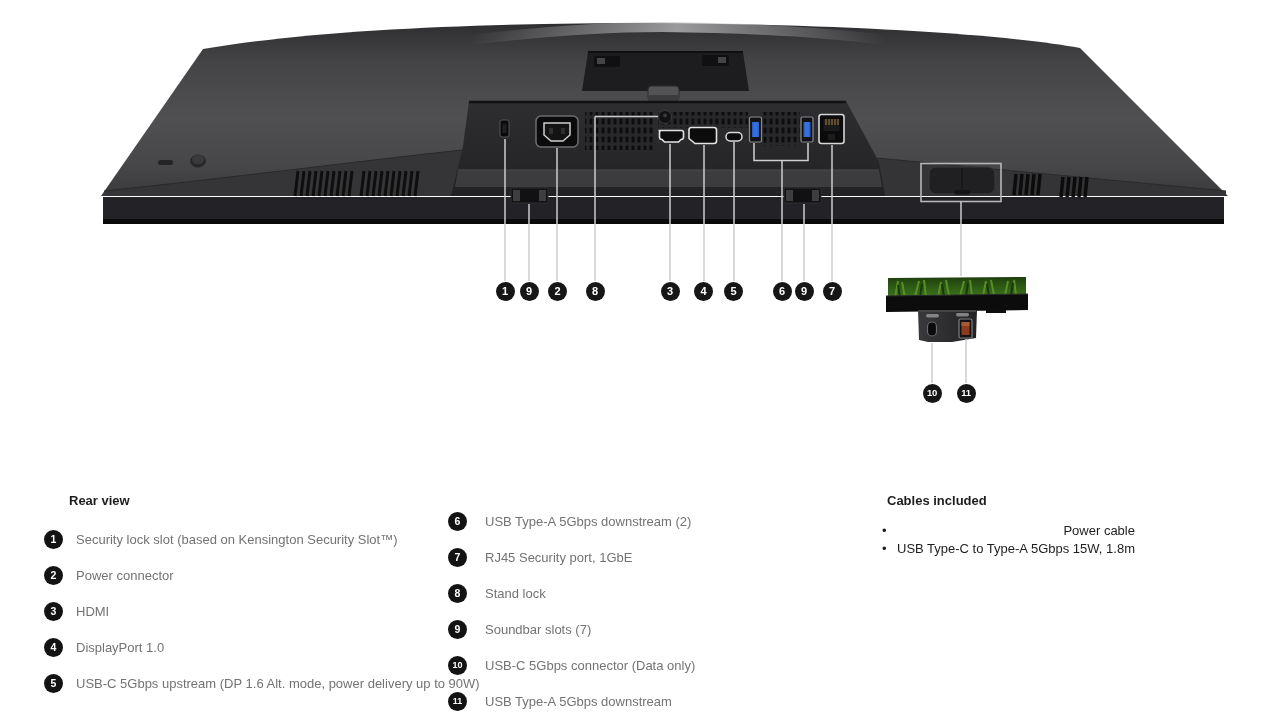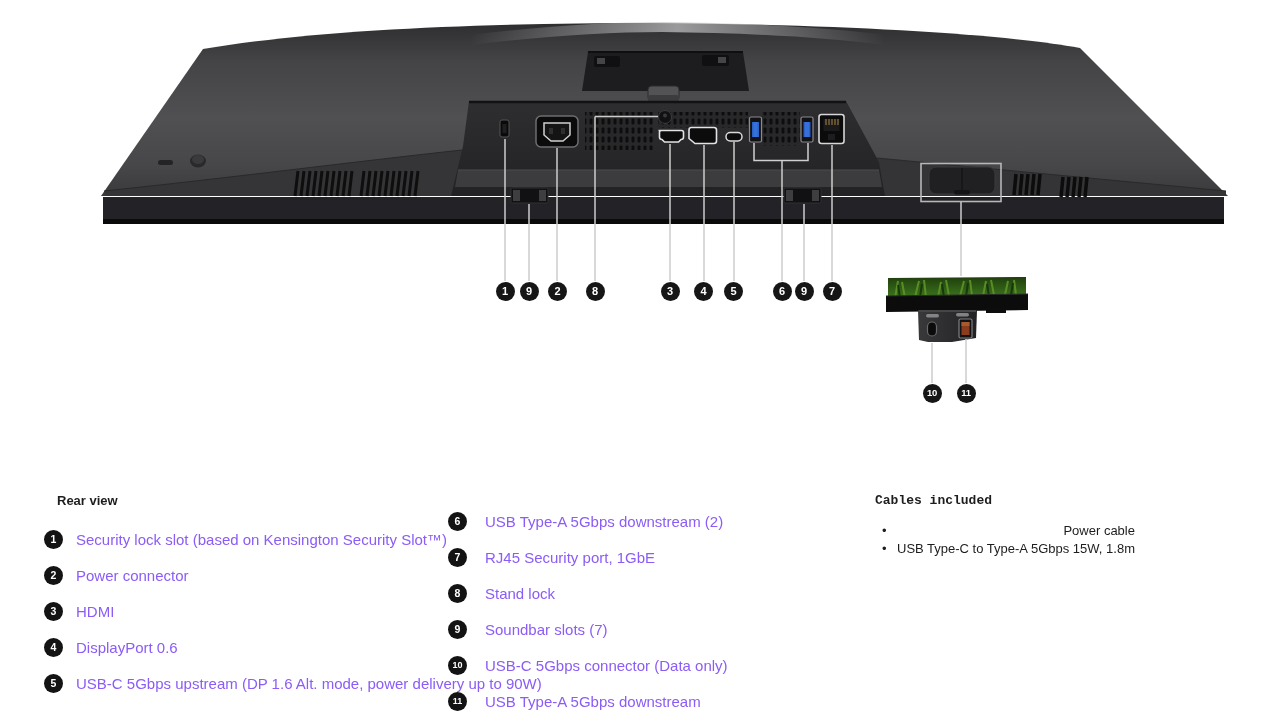--- a/index.html
+++ b/index.html
@@ -10,30 +10,30 @@
   .diagram-svg{position:absolute;left:0;top:0;}
   
   .callout{
     position:absolute;width:19px;height:19px;border-radius:50%;
     background:#161617;color:#ffffff;font-size:11px;font-weight:700;
     display:flex;align-items:center;justify-content:center;line-height:1;
     letter-spacing:-.2px;
   }
   .callout.two{font-size:9.5px;}
   
-  .legend-title{position:absolute;font-size:13px;font-weight:700;color:#1d1d1f;}
+  .legend-title{position:absolute;font-size:13px;font-weight:700;color:#1d1d1f;margin-left:12px;}
   .legend-row{position:absolute;display:flex;align-items:center;height:20px;}
   .legend-row .badge{
     flex:0 0 19px;width:19px;height:19px;border-radius:50%;background:#131314;color:#fff;
     font-size:10.5px;font-weight:700;display:flex;align-items:center;justify-content:center;line-height:1;
   }
   .legend-row .badge.two{font-size:9px;}
   .legend-row.col1 .badge{margin-right:13px;}
   .legend-row.col2 .badge{margin-right:18px;}
-  .legend-label{font-size:15px;color:#8b5cf6;white-space:nowrap;}
+  .legend-label{font-size:13px;color:#737373;white-space:nowrap;}
   
   .cables-list{position:absolute;margin:0;padding:0;text-align:right;}
   .cables-list li{
     list-style:none;position:relative;padding-left:22px;font-size:13px;line-height:18px;
     color:#1d1d1f;white-space:nowrap;
   }
   .cables-list li::before{content:"\2022";position:absolute;left:7px;top:0;color:#1d1d1f;}
 </style>
 </head>
 <body>
@@ -266,21 +266,21 @@
       <span class="legend-label">Power connector</span>
     </div>
 
     <div class="legend-row col1" style="left: 44px; top: 601px;">
       <span class="badge">3</span>
       <span class="legend-label">HDMI</span>
     </div>
 
     <div class="legend-row col1" style="left: 44px; top: 637px;">
       <span class="badge">4</span>
-      <span class="legend-label">DisplayPort 0.6</span>
+      <span class="legend-label">DisplayPort 1.0</span>
     </div>
 
     <div class="legend-row col1" style="left: 44px; top: 673px;">
       <span class="badge">5</span>
       <span class="legend-label">USB-C 5Gbps upstream (DP 1.6 Alt. mode, power delivery up to 90W)</span>
     </div>
   </div>
   <div id="legend-col-2">
     <div class="legend-row col2" style="left: 448px; top: 511px;">
       <span class="badge">6</span>
@@ -306,21 +306,21 @@
       <span class="badge two">10</span>
       <span class="legend-label">USB-C 5Gbps connector (Data only)</span>
     </div>
 
     <div class="legend-row col2" style="left: 448px; top: 691px;">
       <span class="badge two">11</span>
       <span class="legend-label">USB Type-A 5Gbps downstream</span>
     </div>
   </div>
 
-  <div class="legend-title" style="left:875px;top:493px;font-family:Liberation Mono, monospace;">Cables included</div>
+  <div class="legend-title" style="left:875px;top:493px;">Cables included</div>
 
   <ul class="cables-list" style="left:875px;top:522px;" id="cables-list">
     <li>
       <span>Power cable</span>
     </li>
 
 
     <li>
       <span>USB Type-C to Type-A 5Gbps 15W, 1.8m</span>
     </li>

